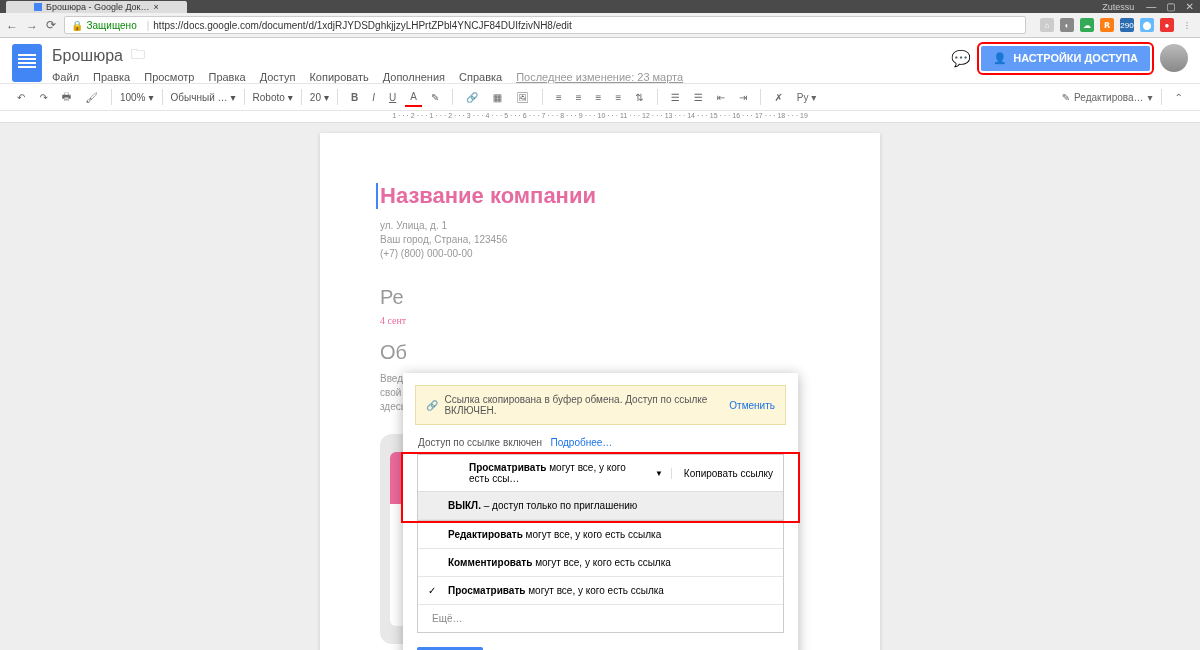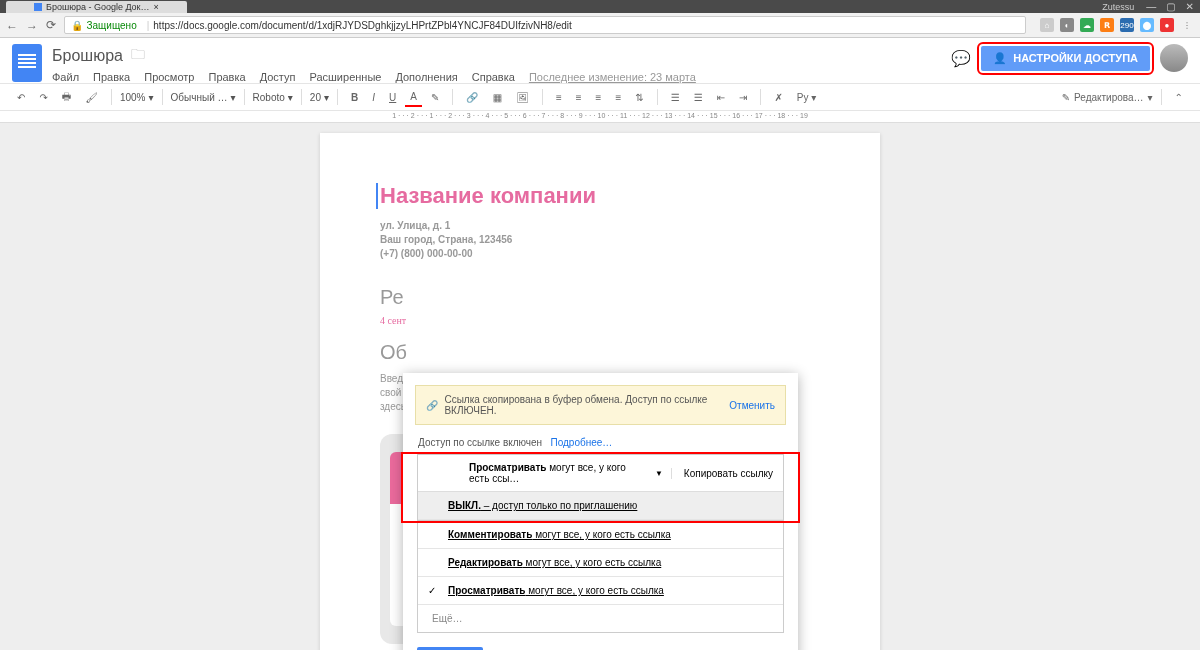--- a/index.html
+++ b/index.html
@@ -42,21 +42,21 @@
 .toolbar .sep { width: 1px; height: 16px; background: #ddd; margin: 0 4px; }
 .toolbar .dd { display: flex; align-items: center; gap: 3px; }
 .toolbar .spacer { flex: 1; }
 .toolbar .edit-mode { color: #666; display:flex; align-items:center; gap:4px; }
 .ruler { height: 12px; background: #fff; border-bottom: 1px solid #ddd; font-size: 7px; color: #888; text-align: center; padding-top: 1px; }
 
 
 .doc-area { background: #eee; height: 570px; overflow: hidden; position: relative; display: flex; justify-content: center; }
 .page { width: 560px; background: #fff; margin-top: 10px; padding: 50px 60px; box-shadow: 0 1px 4px rgba(0,0,0,0.15); color: #888; }
 .company-name { color: #e66ba0; font-size: 22px; font-weight: bold; margin-bottom: 10px; border-left: 2px solid #4285f4; padding-left: 2px; margin-left: -4px;}
-.addr { font-size: 10px; color: #999; line-height: 1.4; font-weight: bold; }
+.addr { font-size: 10px; color: #999; line-height: 1.4; }
 .section-title { color: #999; font-size: 20px; margin-top: 25px; }
 .date { color: #e66ba0; font-size: 10px; margin-top: 6px; font-family: Liberation Serif, serif; }
 .body-text { font-size: 10px; color: #999; margin-top: 8px; line-height: 1.4; }
 .pink-heading { color: #e66ba0; font-size: 13px; font-weight: bold; margin-top: 12px; }
 .phone-mock { width: 140px; height: 210px; background: #e8e8e8; border-radius: 12px; margin-top: 20px; padding: 18px 10px; display:inline-block; vertical-align:top; }
 .phone-inner { width: 100%; height: 100%; background: linear-gradient(#ea6a9c 0%, #ea6a9c 30%, #fff 30%); border-radius: 6px; position:relative; }
 .phone-inner::after { content:"◆"; position:absolute; bottom:20px; left:50%; transform:translateX(-50%); color:#ea6a9c; background:#c85; width:18px; height:18px; border-radius:3px; display:flex; align-items:center; justify-content:center; font-size:10px; }
 .right-col { display:inline-block; width:180px; margin-left:20px; vertical-align:top; margin-top: 60px; }
 
 
@@ -65,21 +65,21 @@
 .yellow-banner .undo { color: #1a73e8; cursor: pointer; }
 .link-on-row { padding: 0 15px 6px 15px; font-size: 10px; color: #555; }
 .link-on-row .more { color: #1a73e8; cursor: pointer; }
 .dropdown-box { margin: 0 14px; border: 1px solid #ccc; }
 .highlight-red { outline: 2px solid red; }
 .dd-header { display: flex; align-items: center; padding: 7px 10px; font-size: 10px; border-bottom: 1px solid #ddd; }
 .dd-header .label { flex: 1; padding-left: 41px; }
 .dd-header .label b { font-weight: bold; }
 .dd-header .caret { margin: 0 8px; font-size: 8px; }
 .dd-header .copy { border-left: 1px solid #ddd; padding-left: 12px; cursor: pointer; }
-.dd-option { padding: 8px 10px 8px 30px; font-size: 10px; border-bottom: 1px solid #e5e5e5; cursor: pointer; position: relative; text-decoration: underline; }
+.dd-option { padding: 8px 10px 8px 30px; font-size: 10px; border-bottom: 1px solid #e5e5e5; cursor: pointer; position: relative; }
 .dd-option.hov { background: #eee; }
 .dd-option .check { position: absolute; left: 10px; }
 .dd-option b { font-weight: bold; }
 .dd-more { padding: 8px 14px; font-size: 10px; color: #888; cursor: pointer; }
 .dialog-footer { display: flex; align-items: center; padding: 14px; }
 .done-btn { background: #4285f4; color: #fff; border: none; padding: 7px 16px; font-size: 11px; border-radius: 2px; cursor: pointer; }
 .advanced { margin-left: auto; font-size: 10px; color: #777; cursor: pointer; }
 </style>
 </head>
 <body>
@@ -125,21 +125,21 @@
     <div class="docs-title-row">
       <span class="docs-title">Брошюра</span>
       <span class="folder-icon">🗀</span>
     </div>
     <div class="menu-bar">
       <span>Файл</span>
       <span>Правка</span>
       <span>Просмотр</span>
       <span>Правка</span>
       <span>Доступ</span>
-      <span>Расширенные</span>
+      <span>Копировать</span>
       <span>Дополнения</span>
       <span>Справка</span>
       <span class="last-edit">Последнее изменение: 23 марта</span>
     </div>
   </div>
   <div class="header-right">
     <span class="comments-icon">💬</span>
     <button class="share-btn">
       <span>👤</span>
       <span>НАСТРОЙКИ ДОСТУПА</span>
@@ -232,24 +232,24 @@
           <span class="caret">▼</span>
           <span class="copy">Копировать ссылку</span>
         </div>
         <div class="dd-option hov">
           <b>ВЫКЛ.</b><span> – доступ только по приглашению</span>
         </div>
       </div>
     </div>
     <div class="dropdown-box" style="border-top:none; margin-top:0;">
       <div class="dd-option">
+        <b>Редактировать</b><span> могут все, у кого есть ссылка</span>
+      </div>
+      <div class="dd-option">
         <b>Комментировать</b><span> могут все, у кого есть ссылка</span>
-      </div>
-      <div class="dd-option">
-        <b>Редактировать</b><span> могут все, у кого есть ссылка</span>
       </div>
       <div class="dd-option">
         <span class="check">✓</span>
         <b>Просматривать</b><span> могут все, у кого есть ссылка</span>
       </div>
       <div class="dd-more">Ещё…</div>
     </div>
     <div class="dialog-footer">
       <button class="done-btn">Готово</button>
       <span class="advanced">Расширенные</span>

